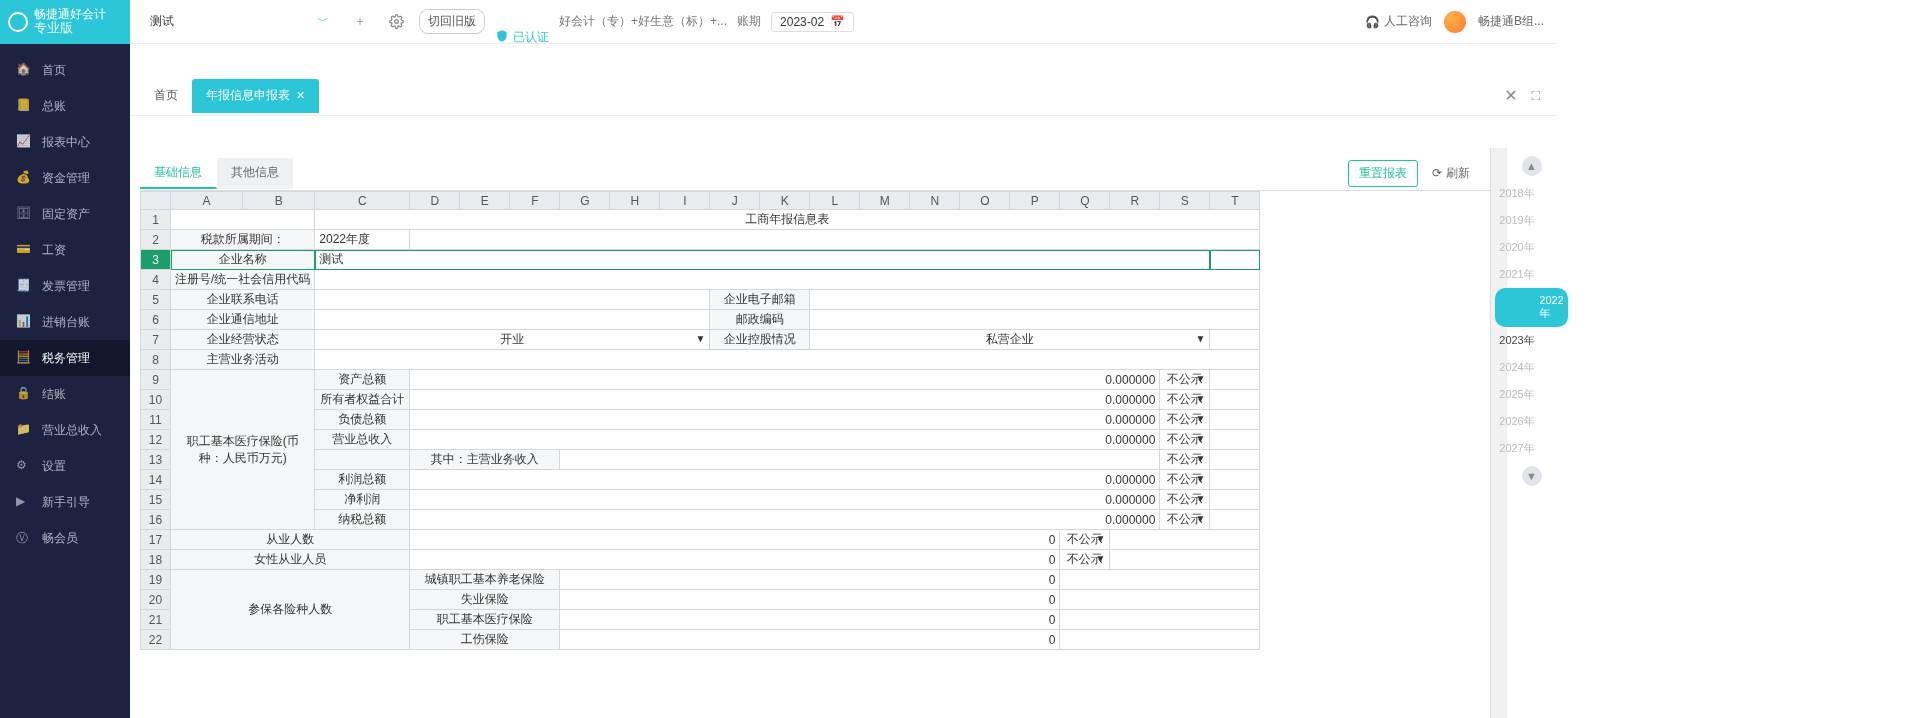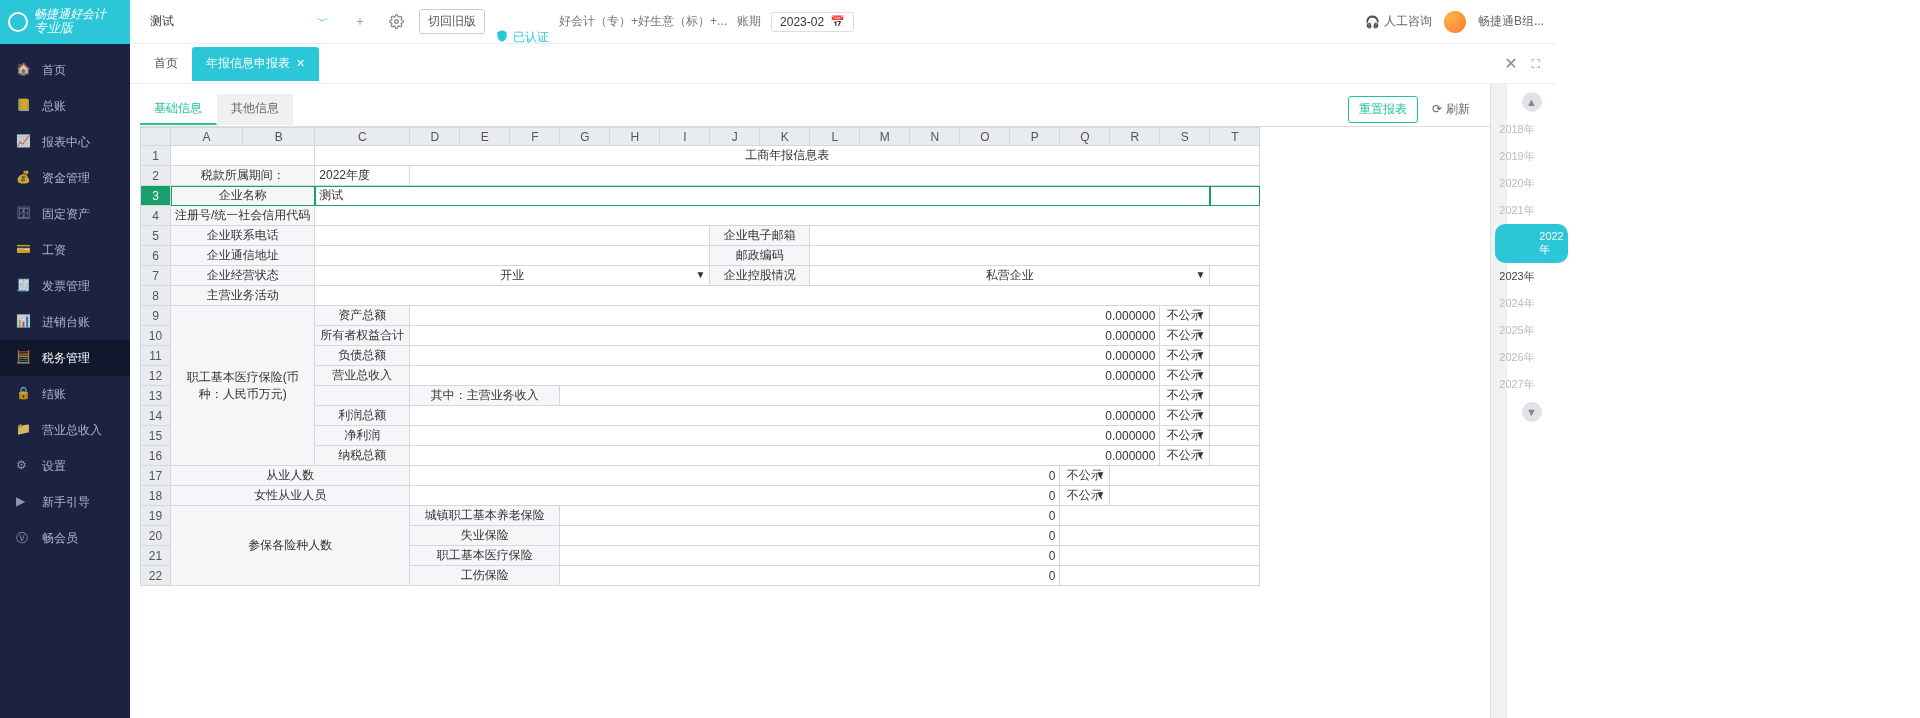--- a/index.html
+++ b/index.html
@@ -1,36 +1,36 @@
 <!DOCTYPE html>
 <html><head>
 <meta charset="utf-8">
 <style>
 * { box-sizing: border-box; margin: 0; padding: 0; }
 body { font-family: "Microsoft YaHei", sans-serif; font-size: 12px; color: #333; background: #fff; overflow: hidden; }
 .app { display: flex; height: 718px; width: 1556px; }
 
 
 .sidebar { width: 130px; background: #1b2340; color: #ccc; display: flex; flex-direction: column; flex-shrink: 0; }
-.logo-area { height: 44px; background: #2bc7d9; color: #fff; display: flex; align-items: center; padding: 0 8px; font-size: 12px; font-style: italic; }
+.logo-area { height: 44px; background: #2bc7d9; color: #fff; display: flex; align-items: center; padding: 0 8px; font-size: 12px; }
 .logo-icon { width: 20px; height: 20px; border: 2px solid #fff; border-radius: 50%; margin-right: 6px; position: relative; }
 .logo-txt { line-height: 1.1; }
 .logo-txt .sub { font-size: 13px; opacity: 0.9; }
 .nav { flex: 1; padding-top: 8px; }
 .nav-item { display: flex; align-items: center; height: 36px; padding: 0 16px; cursor: pointer; color: #aeb4c5; }
 .nav-item.active { background: #11182e; color: #fff; }
 .nav-item .icon { width: 16px; height: 16px; margin-right: 10px; opacity: 0.8; }
 
 
-.main { flex: 1; display: flex; flex-direction: column; min-width: 0; }
+.main { flex: 1; display: flex; flex-direction: column; min-width: 0; gap: 32px; }
 .topbar { height: 44px; display: flex; align-items: center; padding: 0 12px; border-bottom: 1px solid #eee; gap: 10px; }
 .company-sel { width: 195px; height: 28px; border: none; display: flex; align-items: center; justify-content: space-between; padding: 0 8px; color: #333; }
 .company-sel .chev { color: #2bc7d9; }
 .tb-icon { width: 26px; height: 26px; display: flex; align-items: center; justify-content: center; color: #888; cursor: pointer; }
-.btn-outline { border: 1px solid #ccc; border-radius: 3px; padding: 3px 8px; color: #555; cursor: pointer; }
+.btn-outline { border: 1px solid #ccc; border-radius: 9px; padding: 3px 8px; color: #555; cursor: pointer; }
 .verified { color: #2bc7d9; display: flex; align-items: flex-start; gap: 4px; margin-top: 32px; }
 .tb-text { color: #777; }
 .period-box { border: 1px solid #ddd; padding: 2px 8px; border-radius: 3px; display: flex; align-items: center; }
 .topbar-right { margin-left: auto; display: flex; align-items: center; gap: 12px; color: #666; }
 .avatar { width: 22px; height: 22px; border-radius: 50%; background: radial-gradient(circle at 30% 30%, #ffb347, #ff7730); }
 
 
 .tabs-row { height: 40px; display: flex; align-items: center; padding: 0 10px; border-bottom: 1px solid #eee; position: relative; }
 .page-tab { padding: 0 14px; height: 40px; display: flex; align-items: center; color: #555; cursor: pointer; gap: 6px; }
 .page-tab.active { background: #2bc7d9; color: #fff; border-radius: 3px 3px 0 0; height: 34px; }

